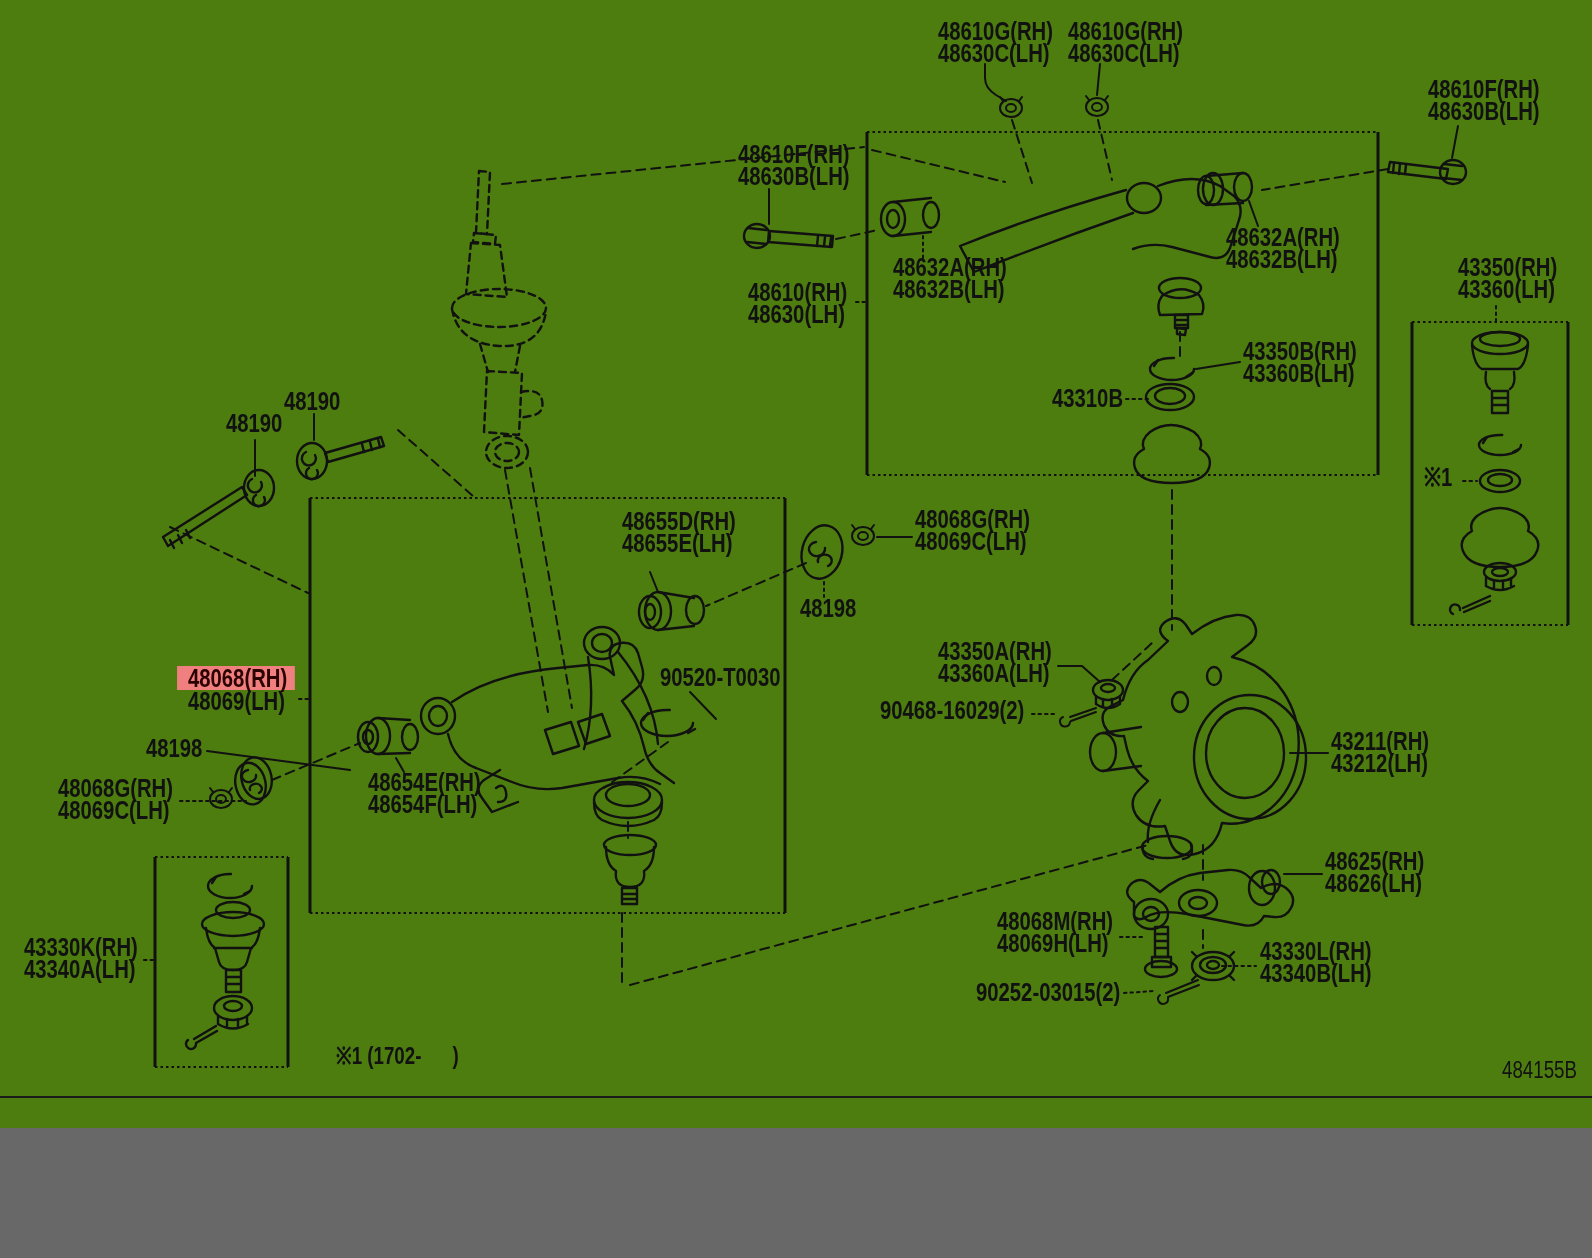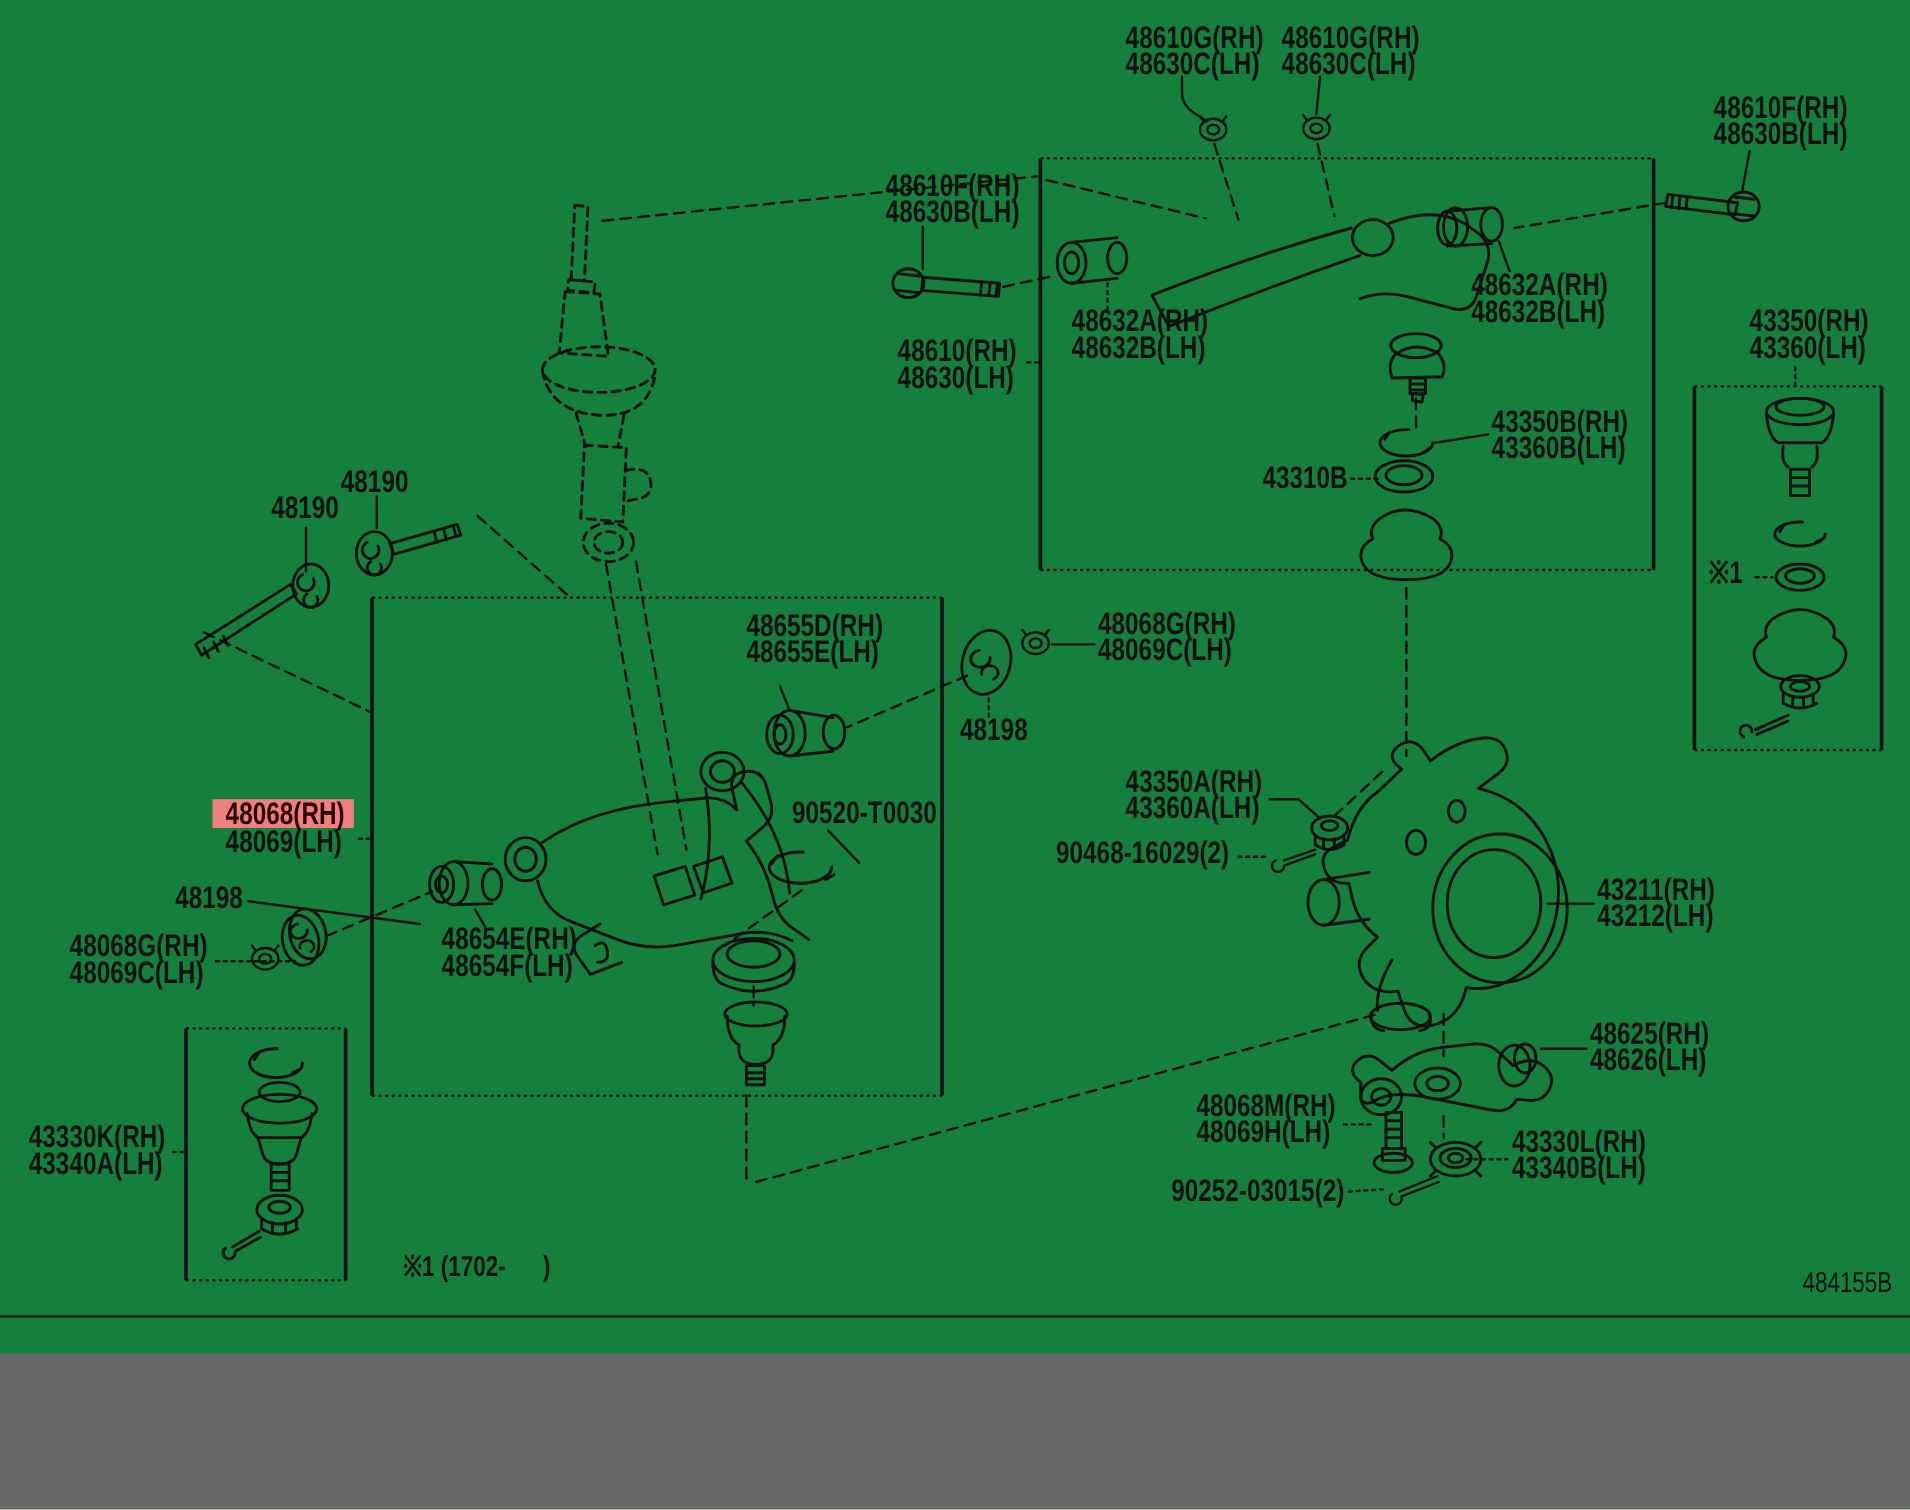--- a/index.html
+++ b/index.html
@@ -1,16 +1,16 @@
 <!DOCTYPE html>
 <html><head>
 <meta charset="utf-8">
 <style>
   html,body{margin:0;padding:0;background:#fff;}
-  #canvas{position:relative;width:1592px;height:1258px;background:#15803d;overflow:hidden;
+  #canvas{position:relative;width:1592px;height:1258px;background:#4d7c0f;overflow:hidden;
           font-family:"Liberation Sans",sans-serif;}
   #art{position:absolute;left:0;top:0;}
   #labels{position:absolute;left:0;top:0;width:100%;height:100%;}
   .plabel{position:absolute;font-weight:bold;font-size:26px;line-height:22px;color:#111;
           white-space:pre;transform:scaleX(0.78);transform-origin:left top;letter-spacing:0;}
   .plabel span{display:block;}
   .plabel span.hl{background:var(--hl,#f08080);color:#2b0000;padding:1px 10px 1px 14px;margin-left:-14px;}
   .plabel.small{font-size:24px;line-height:24px;}
   .plabel.normalw{font-weight:normal;}
   #rule{position:absolute;left:0;top:1096px;width:1592px;height:2px;background:#1a1a1a;}

